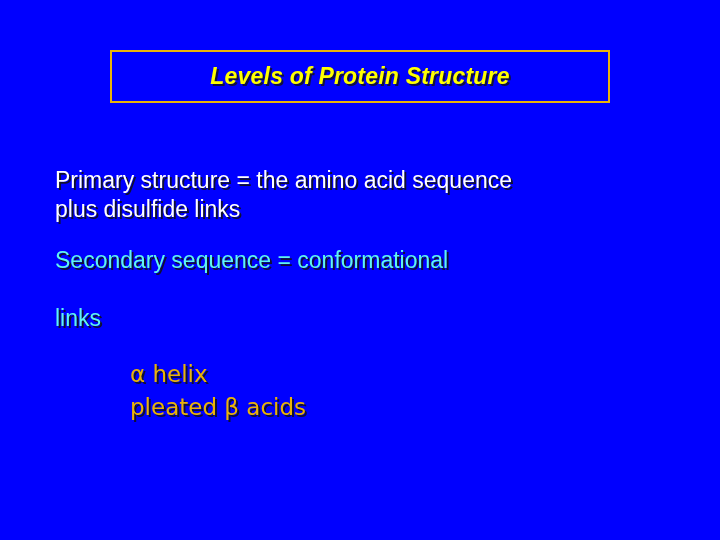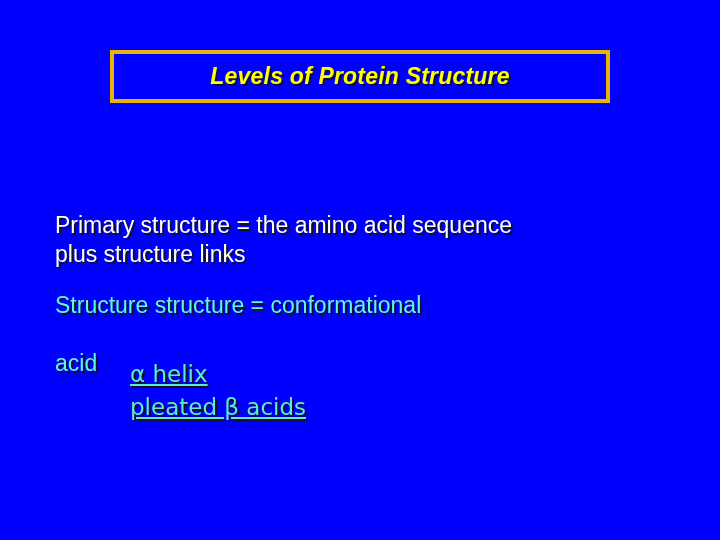--- a/index.html
+++ b/index.html
@@ -24,21 +24,21 @@
   }
 
   
   #title-box {
     position: absolute;
     left: 110px;
     top: 50px;
     width: 500px;
     height: 53px;
     box-sizing: border-box;
-    border: 4px solid #eab308;
+    border: 2px solid #eab308;
     background: transparent;
     display: flex;
     align-items: center;
     justify-content: center;
   }
   #title-text {
     font-size: 23px;
     font-style: italic;
     font-weight: bold;
     color: #ffff00;
@@ -49,40 +49,38 @@
   }
 
   
   .body-block {
     position: absolute;
     left: 55px;
     width: 600px;
     font-size: 23px;
     line-height: 29px;
     text-shadow: 2px 2px 0 #101030;
-    margin-top: 45px;
   }
   #block-primary {
     top: 166px;
     color: #ffffff;
   }
   #block-secondary {
     top: 246px;
     color: #5ff5f0;
   }
   #block-sublist {
     position: absolute;
     left: 130px;
     top: 358px;
     width: 500px;
     font-size: 23px;
     line-height: 33px;
-    color: #5eead4;
+    color: #eab308;
     text-shadow: 2px 2px 0 #101030;
-    text-decoration: underline;
   }
   .sub-line {
     display: block;
     white-space: nowrap;
   }
   .greek {
     font-family: "DejaVu Sans", sans-serif;
   }
 
   
@@ -100,28 +98,28 @@
 
 <div id="slide">
 
   <div id="title-box">
     <span id="title-text">Levels of Protein Structure</span>
   </div>
 
   <div id="block-primary" class="body-block">
     <span class="body-line">Primary structure = the amino acid sequence</span>
     <br>
-    <span class="body-line">plus structure links</span>
+    <span class="body-line">plus disulfide links</span>
   </div>
 
   <div id="block-secondary" class="body-block">
-    <span class="body-line">Structure structure = conformational</span>
+    <span class="body-line">Secondary sequence = conformational</span>
     <br>
     <br>
-    <span class="body-line">acid</span>
+    <span class="body-line">links</span>
   </div>
 
   <div id="block-sublist">
     <span class="sub-line greek">α helix</span>
     <span class="sub-line greek">pleated β acids</span>
   </div>
 
   <div id="bottom-edge"></div>
 </div>
 

